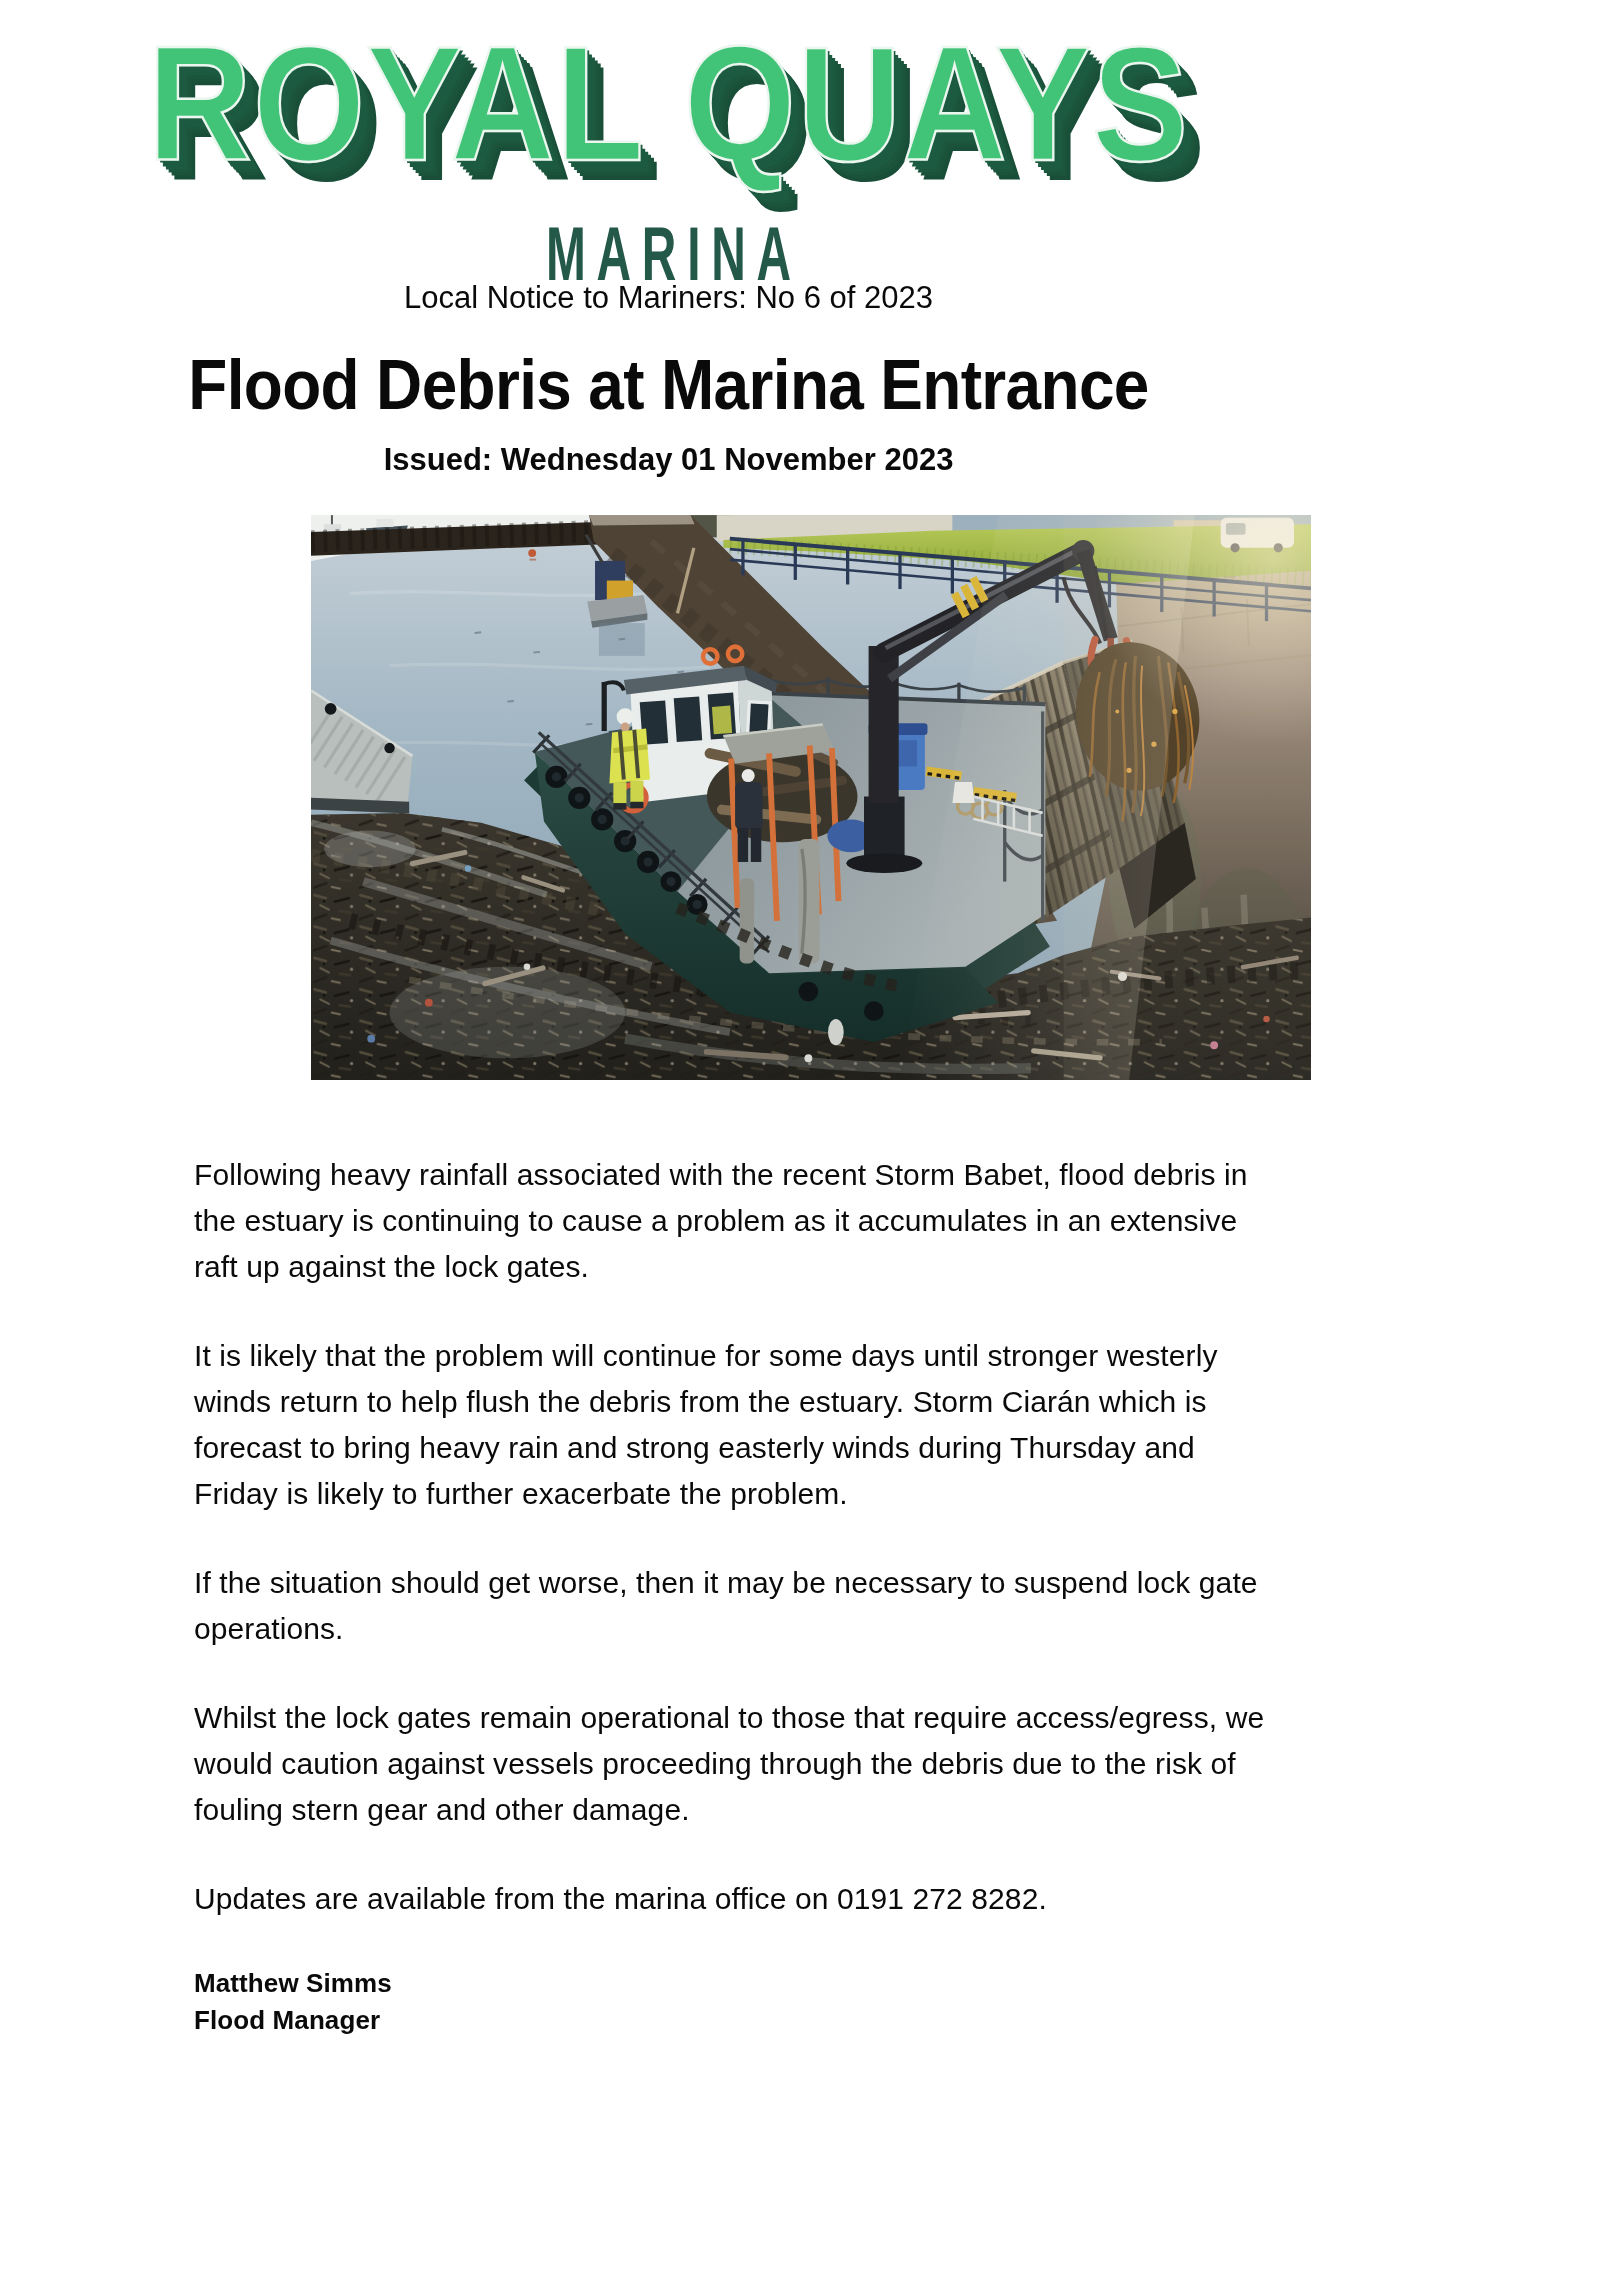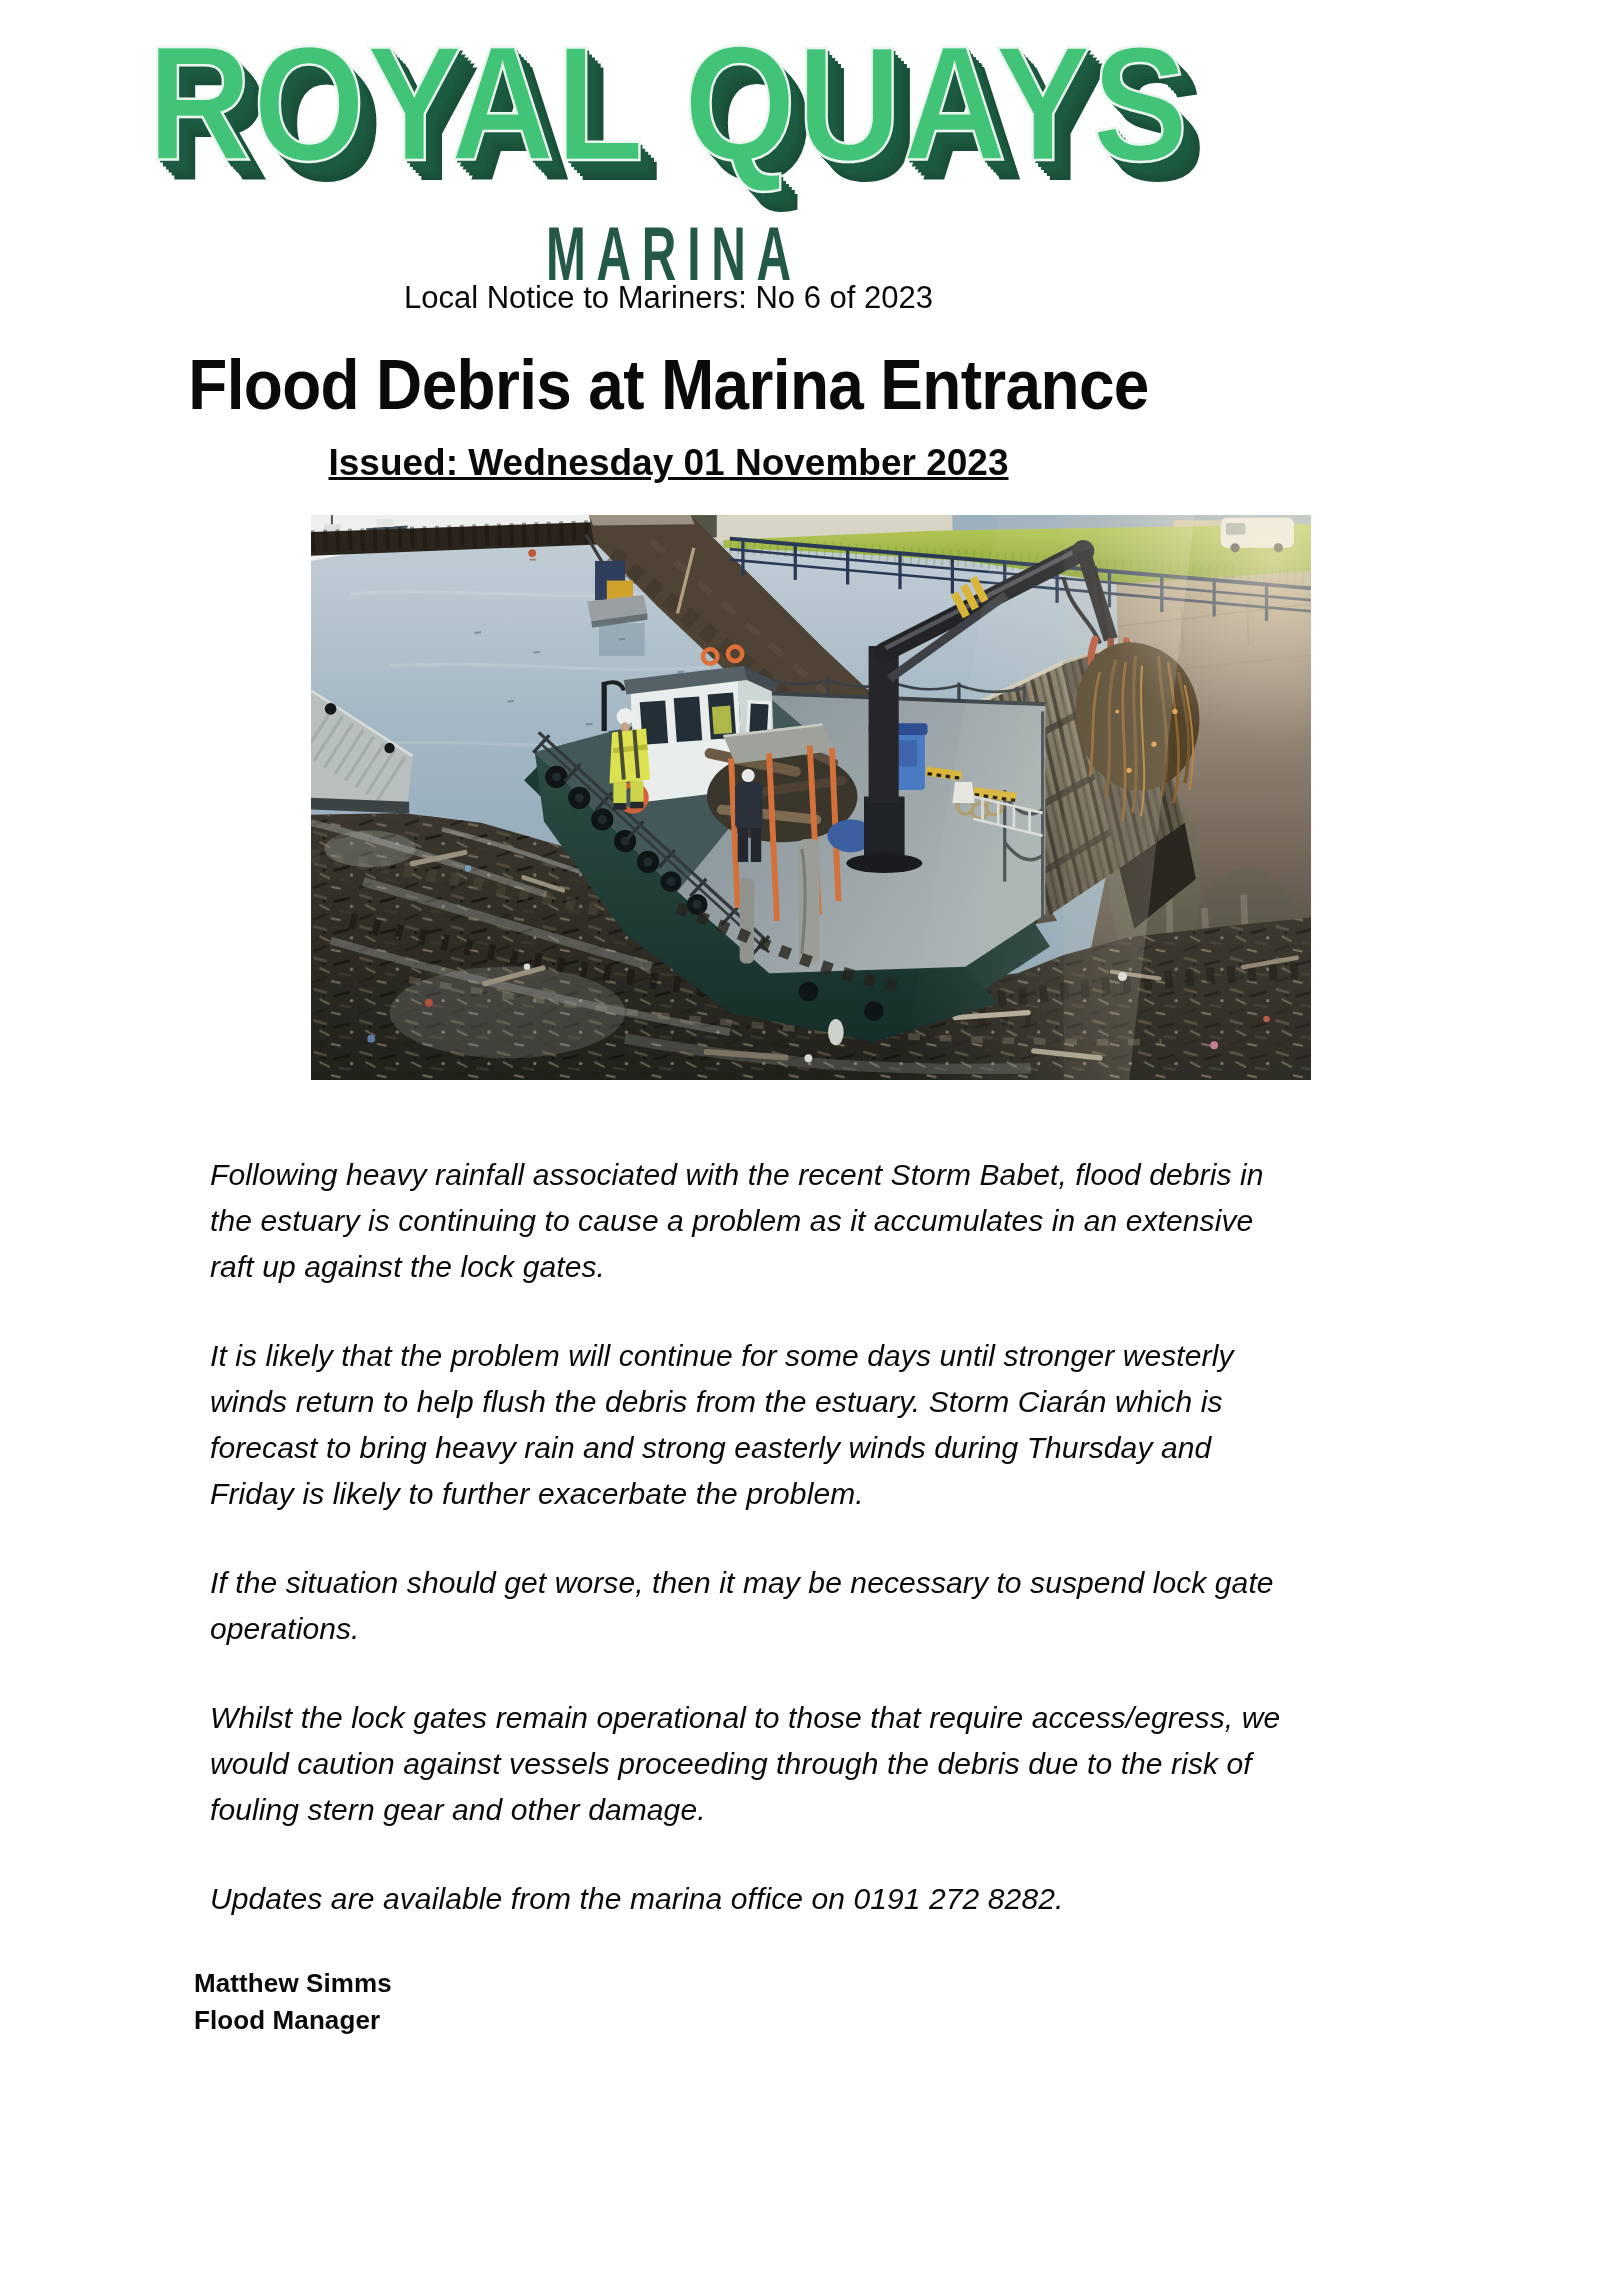--- a/index.html
+++ b/index.html
@@ -15,31 +15,31 @@
     transform:scaleX(0.88);transform-origin:center top;}
   .logo-marina{position:absolute;top:216px;left:0;width:100%;text-align:center;
     font-size:76px;line-height:1;font-weight:bold;color:#24594a;white-space:nowrap;
     letter-spacing:17px;text-indent:17px;transform:scale(0.63,1.0);transform-origin:center top;}
   .ref-line{position:absolute;top:280px;left:0;width:100%;text-align:center;
     font-size:31px;font-weight:normal;}
   .doc-title{position:absolute;top:349px;left:0;width:100%;text-align:center;margin:0;
     font-size:71px;line-height:1;font-weight:bold;white-space:nowrap;letter-spacing:-0.7px;
     transform:scaleX(0.9);transform-origin:center top;}
   .issued{position:absolute;top:442px;left:0;width:100%;text-align:center;
-    font-size:37px;font-weight:bold;text-decoration:underline;}
+    font-size:31px;font-weight:bold;}
 
   
   .photo{position:absolute;left:311px;top:515px;width:1000px;height:565px;margin:0;
     overflow:hidden;background:#9db0bd;}
   .photo svg{display:block;}
 
   
   .body-text{position:absolute;left:194px;top:1152px;width:1309px;
     font-size:30px;line-height:46px;letter-spacing:0.1px;}
-  .body-text p{margin:0 0 43px 16px;white-space:pre-line;font-style:italic;}
+  .body-text p{margin:0 0 43px 0;white-space:pre-line;}
   .signature{font-weight:bold;font-size:26px;line-height:37px;}
 </style>
 </head>
 <body>
 
 <div class="page">
 
   <div class="logo-royal">ROYAL QUAYS</div>
   <div class="logo-marina">MARINA</div>
   <div class="ref-line">Local Notice to Mariners: No 6 of 2023</div>

